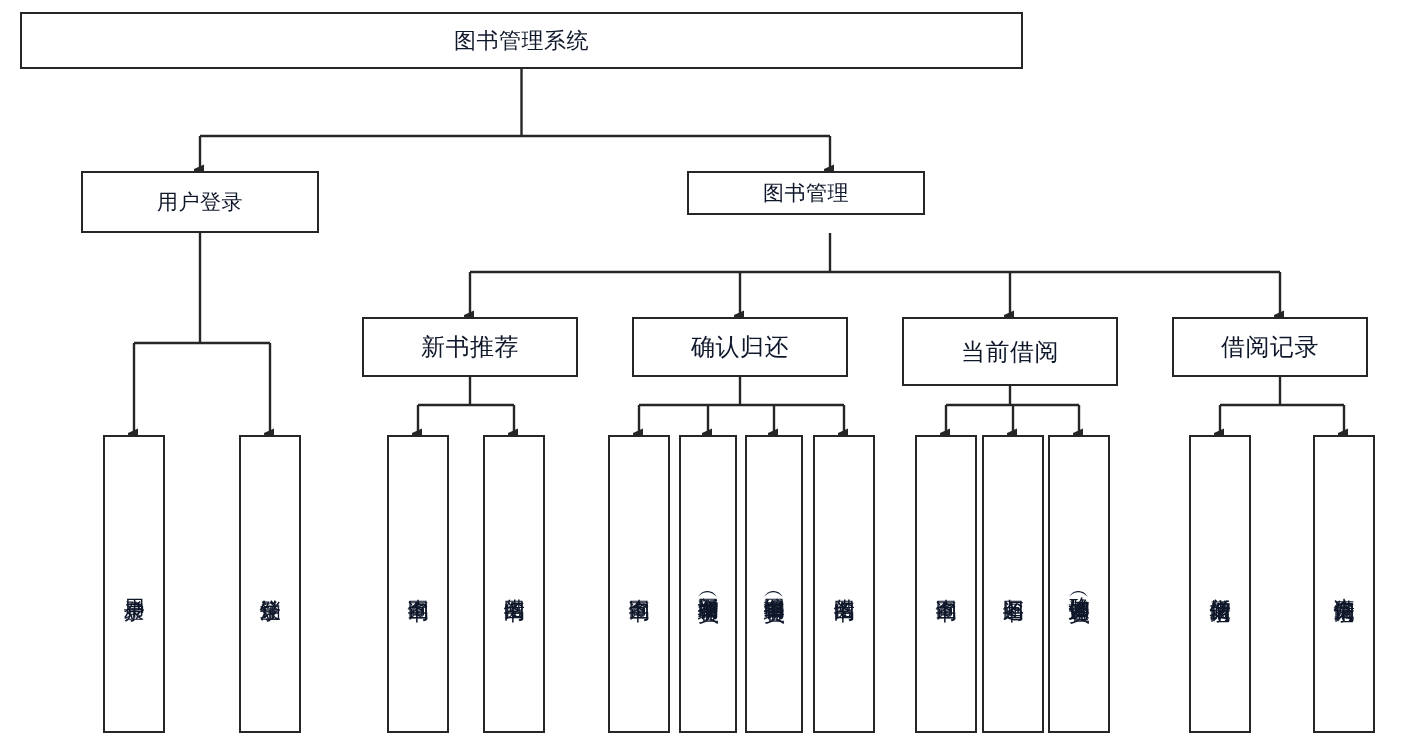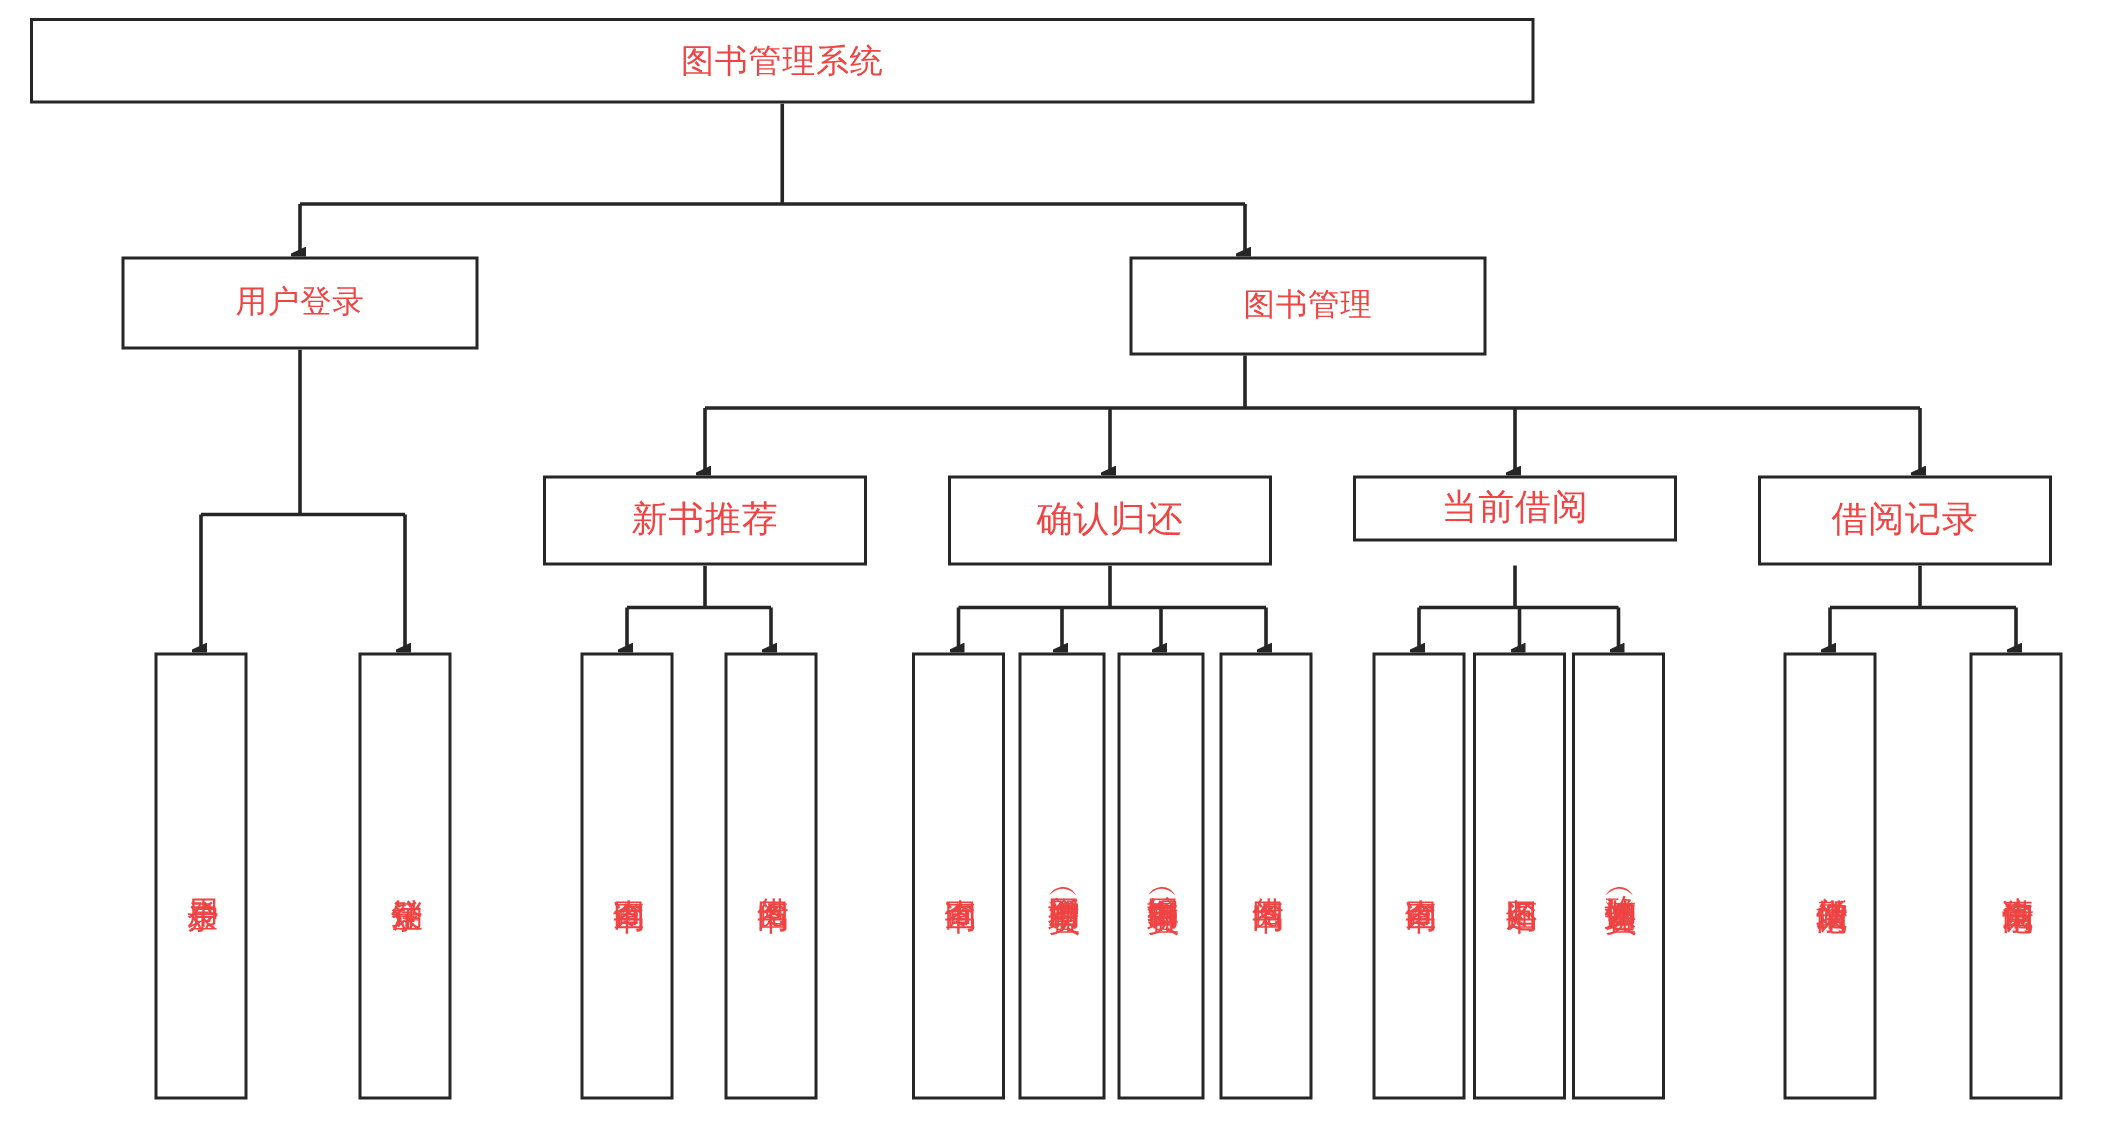--- a/index.html
+++ b/index.html
@@ -30,21 +30,21 @@
     position: absolute;
     box-sizing: border-box;
     background: #ffffff;
     border: 2px solid #262626;
     display: flex;
     align-items: center;
     justify-content: center;
     overflow: hidden;
   }
   .node-label {
-    color: #ef4444;
+    color: #0f172a;
     line-height: 1.05;
     letter-spacing: 0.5px;
     white-space: pre;
     text-align: center;
   }
   .node-root .node-label {
     font-size: 22px;
   }
   .node-l2 .node-label {
     font-size: 21px;
@@ -118,30 +118,30 @@
       </g>
   </svg>
 
   <div id="node-layer">
       <div class="node-box node-root" style="left: 20px; top: 12px; width: 1003px; height: 57px;">
         <span class="node-label">图书管理系统</span>
       </div>
       <div class="node-box node-l2" style="left: 81px; top: 171px; width: 238px; height: 62px;">
         <span class="node-label">用户登录</span>
       </div>
-      <div class="node-box node-l2" style="left: 753px; top: 171px; width: 238px; height: 66px;">
+      <div class="node-box node-l2" style="left: 687px; top: 171px; width: 238px; height: 44px;">
         <span class="node-label">图书管理</span>
       </div>
       <div class="node-box node-l3" style="left: 362px; top: 317px; width: 216px; height: 60px;">
         <span class="node-label">新书推荐</span>
       </div>
       <div class="node-box node-l3" style="left: 632px; top: 317px; width: 216px; height: 60px;">
         <span class="node-label">确认归还</span>
       </div>
-      <div class="node-box node-l3" style="left: 902px; top: 317px; width: 216px; height: 44px;">
+      <div class="node-box node-l3" style="left: 902px; top: 317px; width: 216px; height: 69px;">
         <span class="node-label">当前借阅</span>
       </div>
       <div class="node-box node-l3" style="left: 1172px; top: 317px; width: 196px; height: 60px;">
         <span class="node-label">借阅记录</span>
       </div>
       <div class="node-box node-leaf node-leaf" style="left: 103px; top: 435px; width: 62px; height: 298px;">
         <span class="node-label">用户登录</span>
       </div>
       <div class="node-box node-leaf node-leaf" style="left: 239px; top: 435px; width: 62px; height: 298px;">
         <span class="node-label">注销登录</span>

